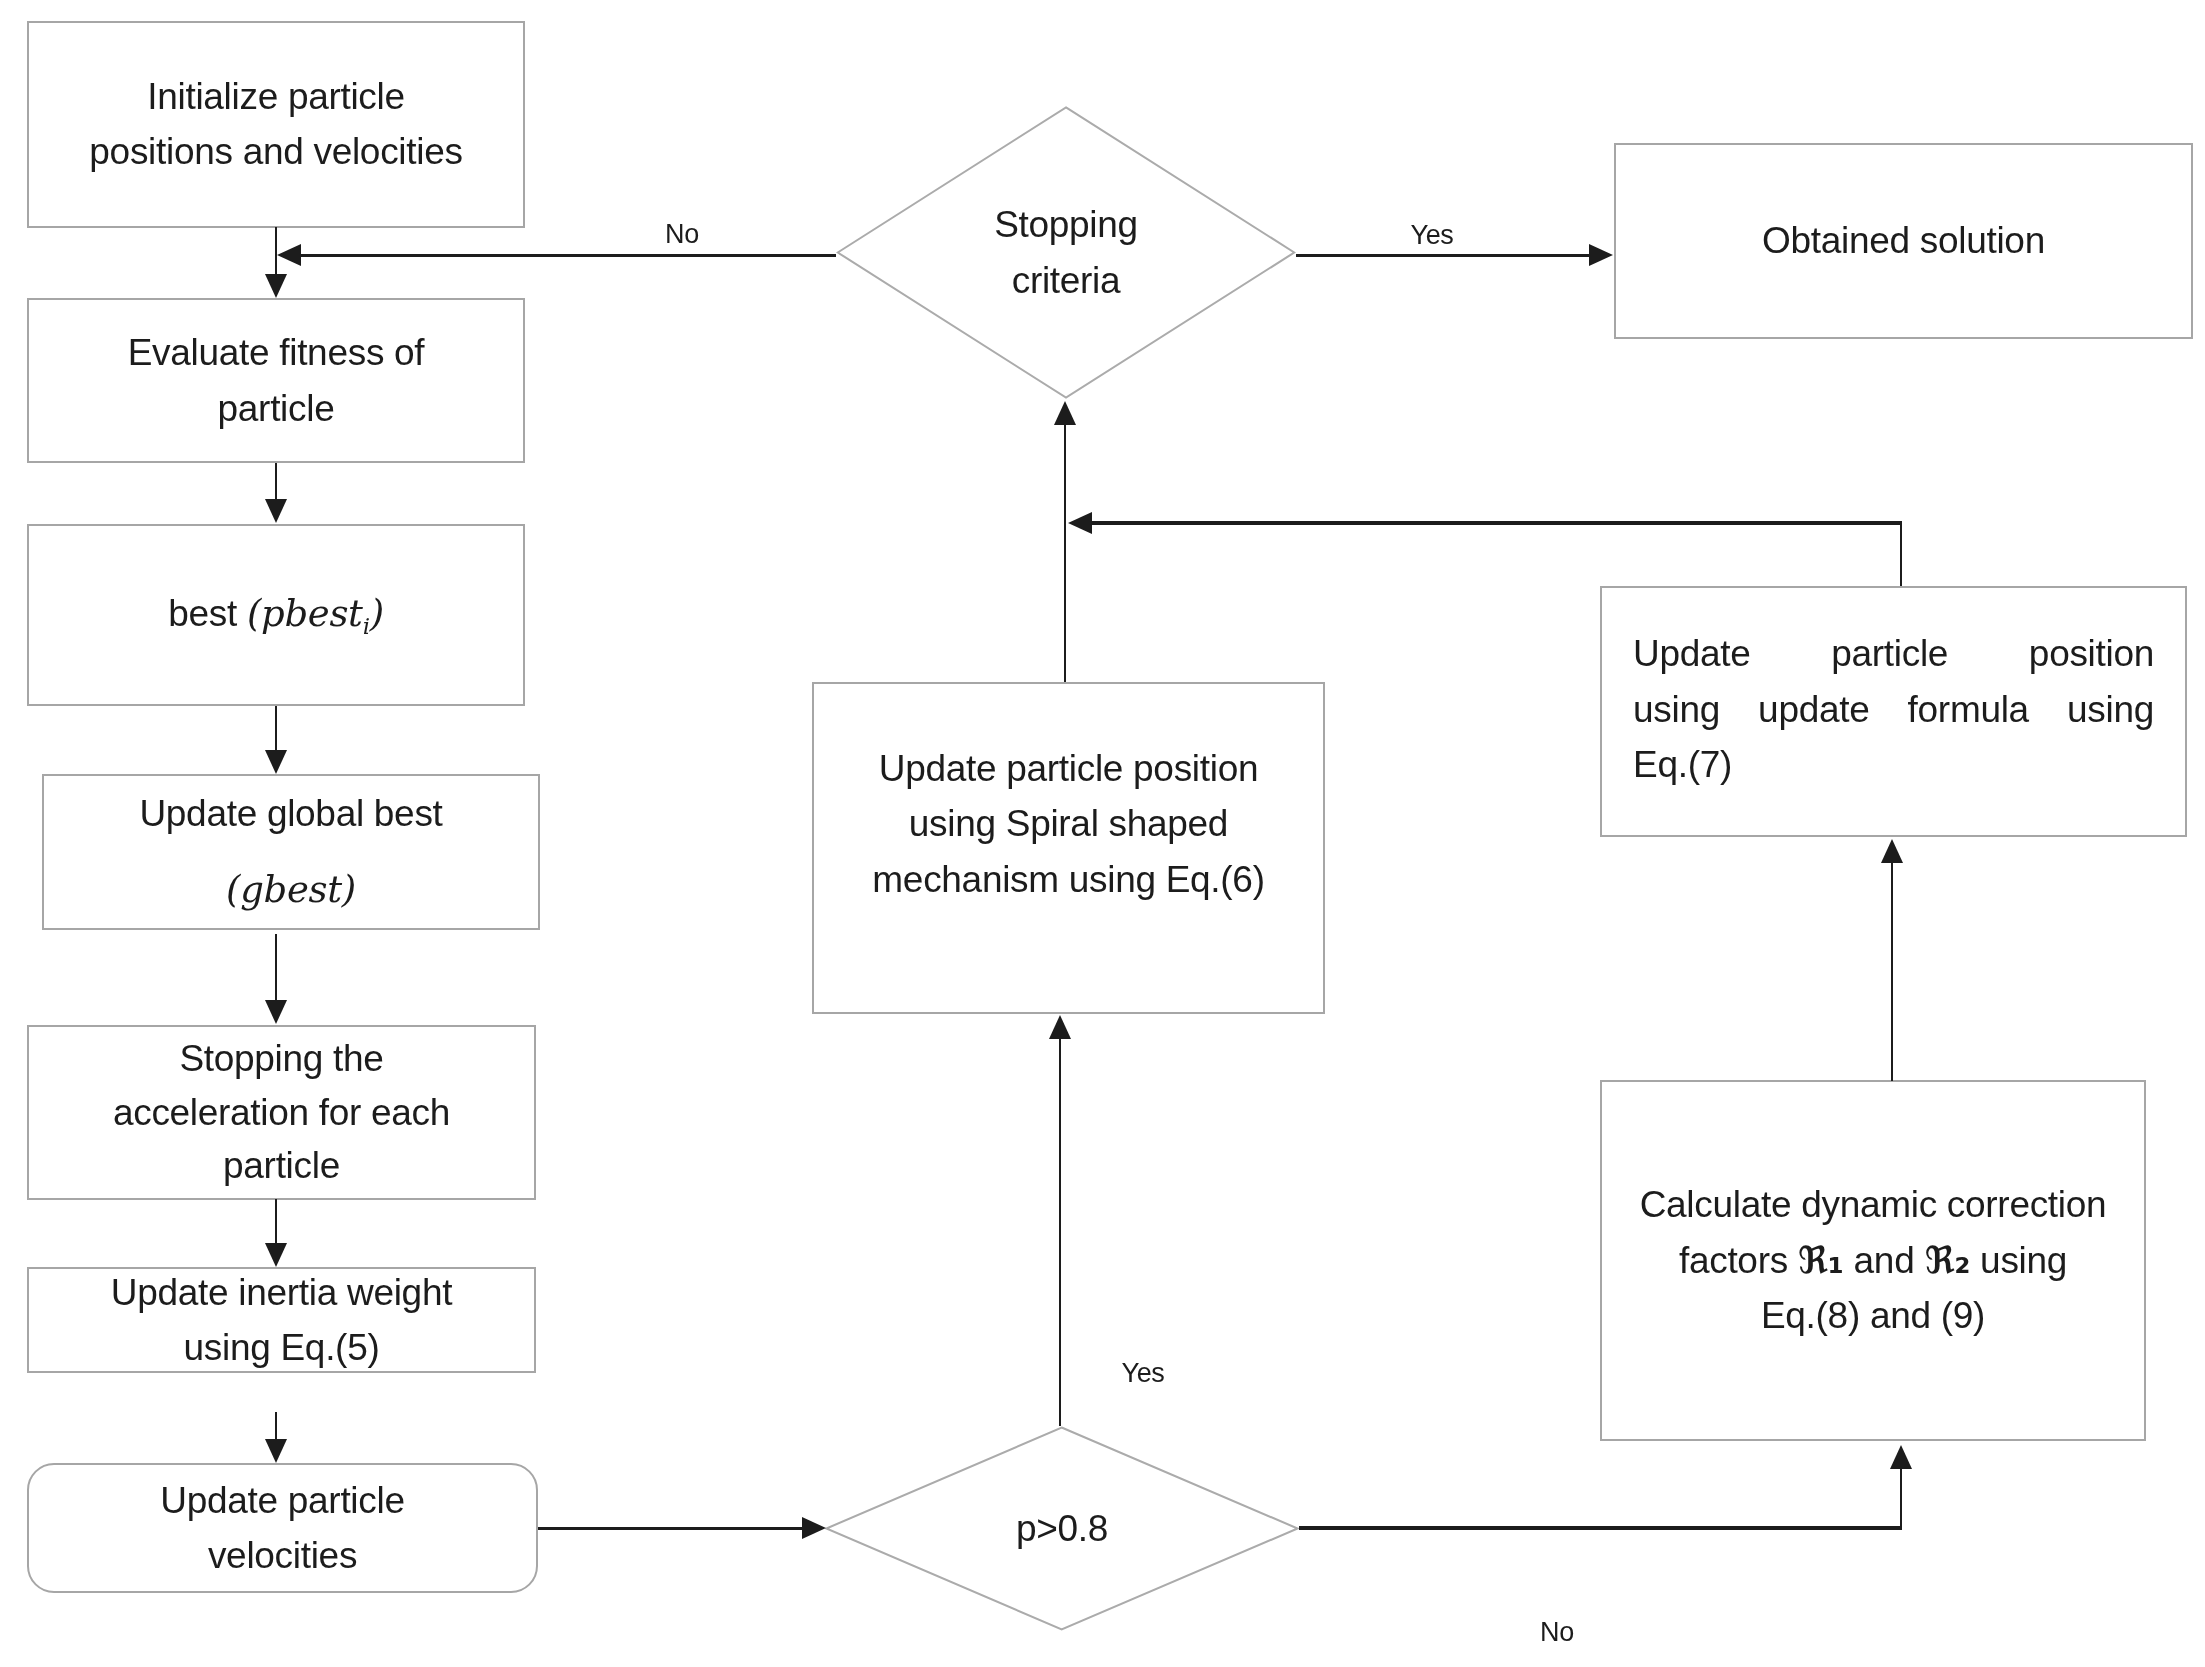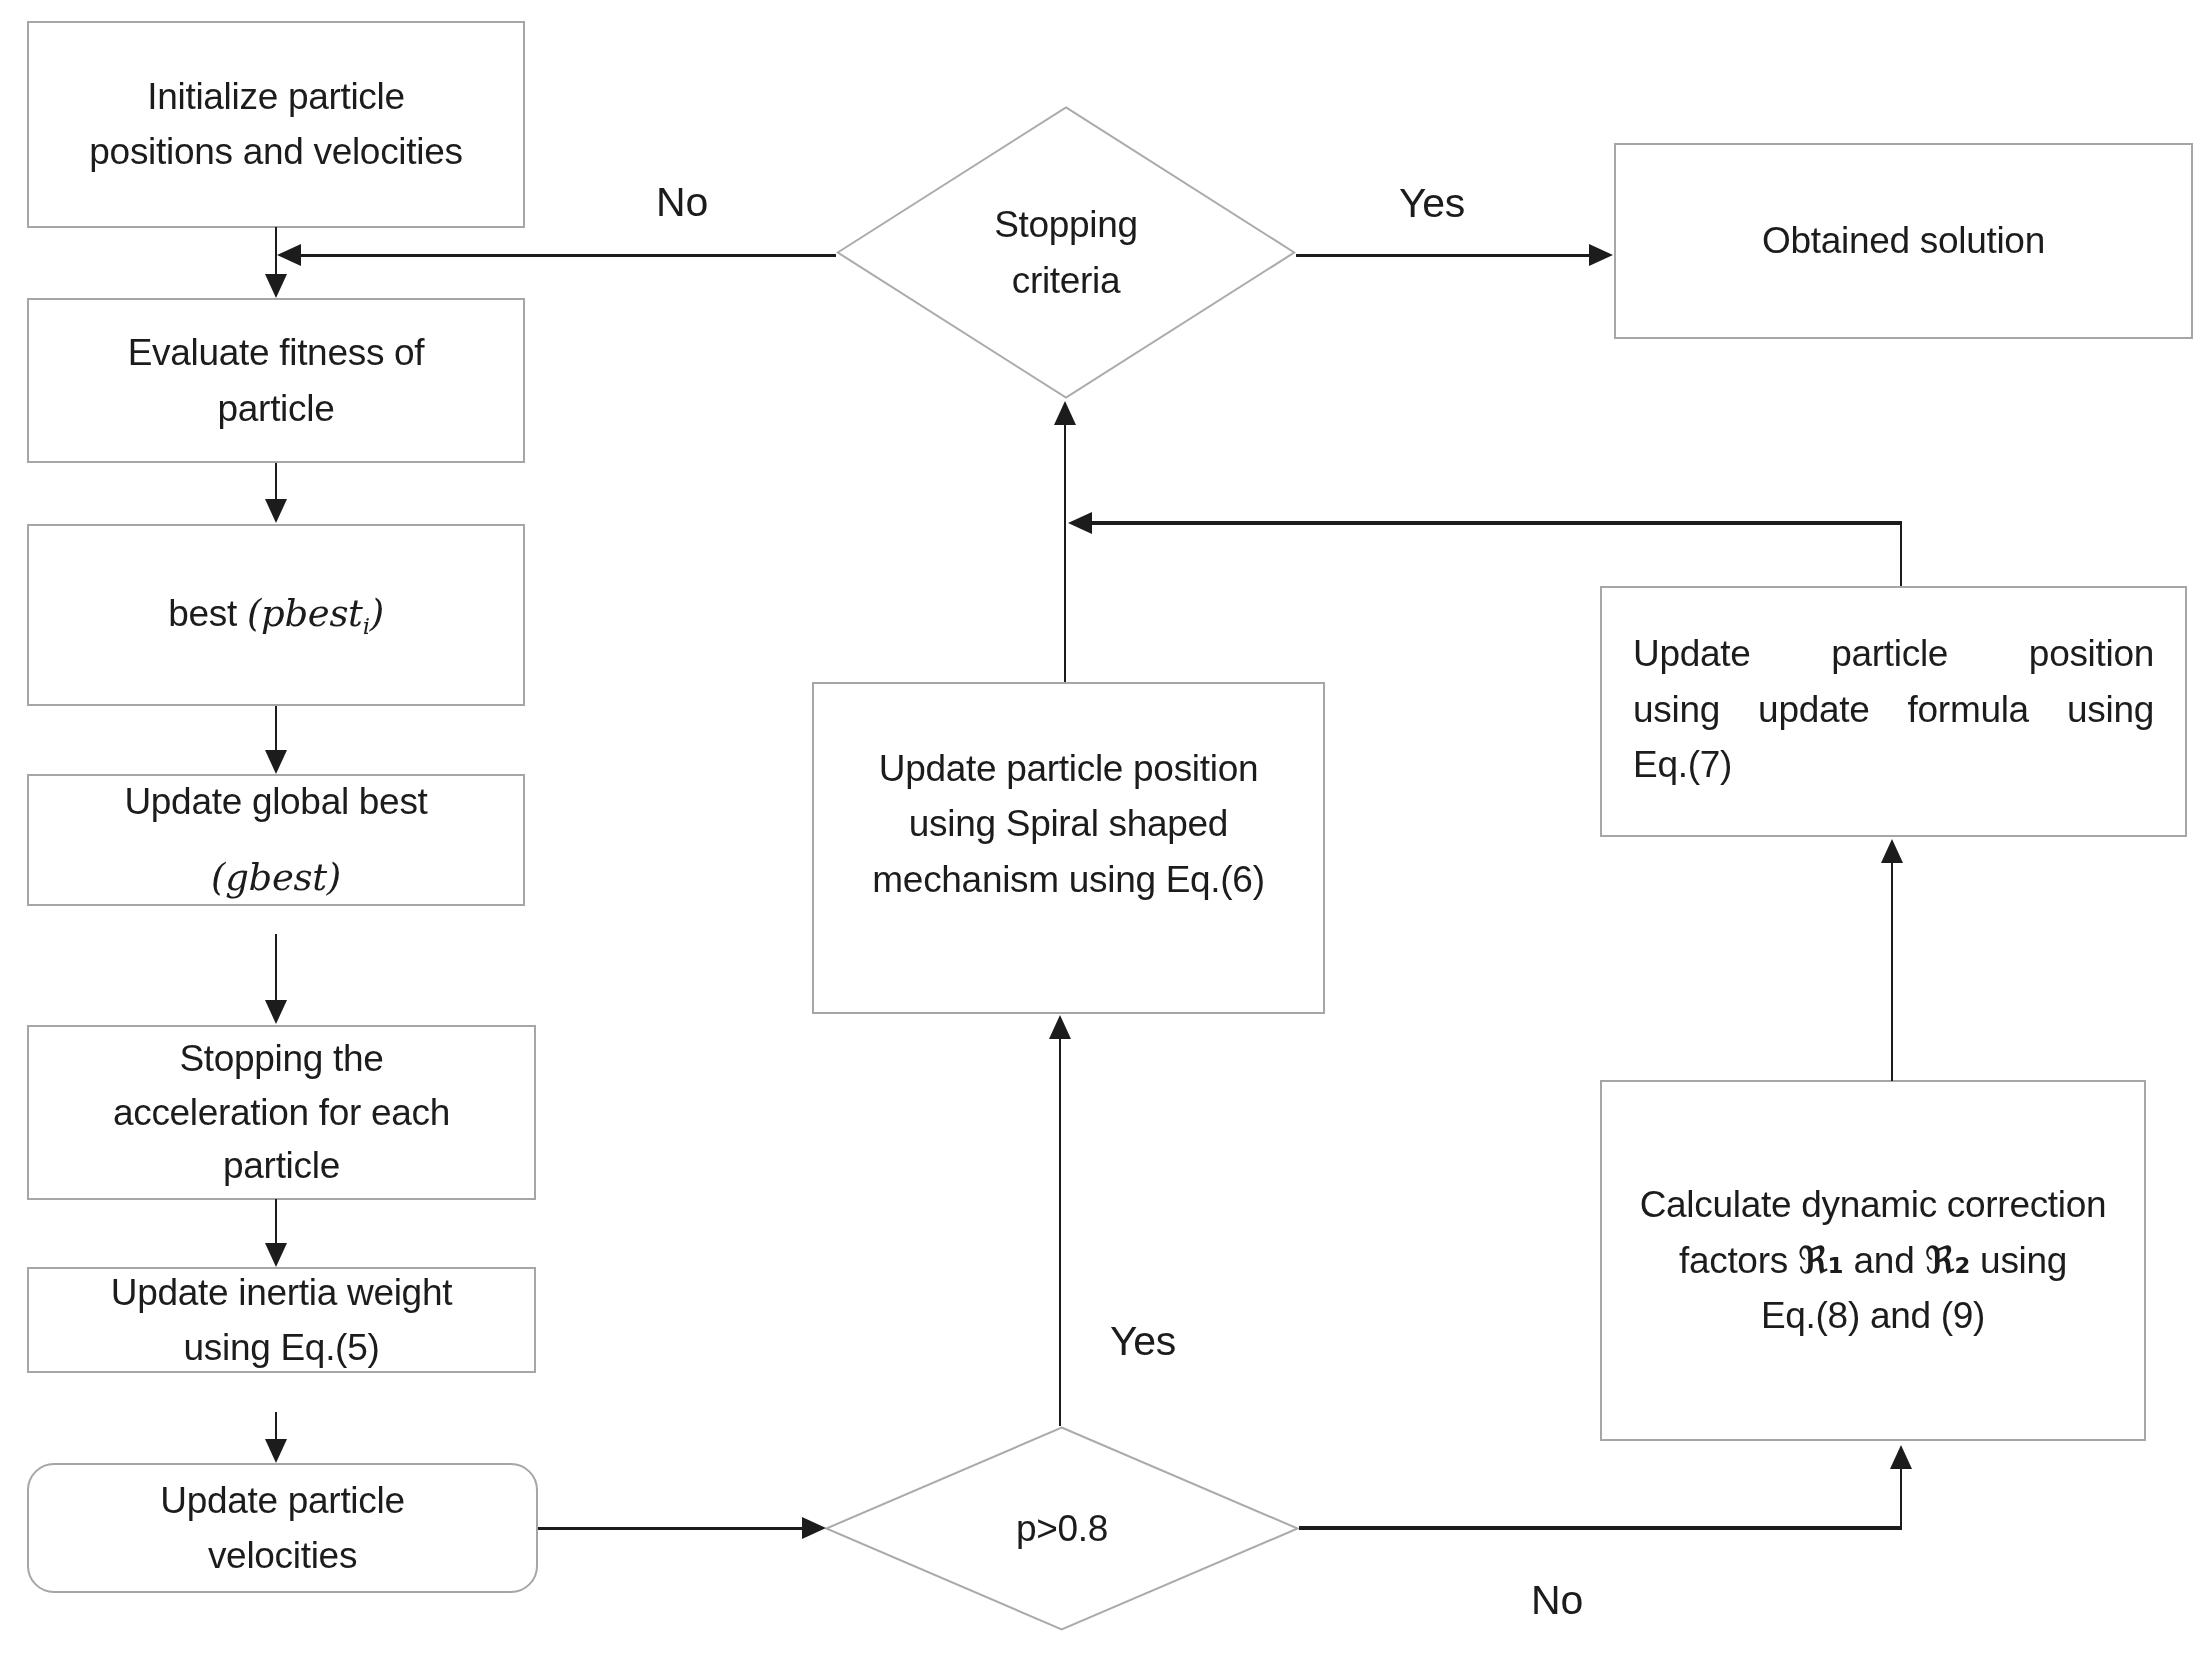--- a/index.html
+++ b/index.html
@@ -15,21 +15,21 @@
   .justify-block{display:block;width:100%;text-align:justify;text-align-last:justify;white-space:normal;}
   .left-block{display:block;width:100%;text-align:left;}
   .vline{position:absolute;background:#1c1c1c;width:2px;}
   .hline{position:absolute;background:#1c1c1c;height:2px;}
   .thick{height:4.1px;}
   .arr{position:absolute;width:0;height:0;}
   .arr-down{border-left:11.6px solid transparent;border-right:11.6px solid transparent;border-top:24.6px solid #1c1c1c;}
   .arr-up{border-left:11.6px solid transparent;border-right:11.6px solid transparent;border-bottom:24.6px solid #1c1c1c;}
   .arr-left{border-top:11.6px solid transparent;border-bottom:11.6px solid transparent;border-right:24.6px solid #1c1c1c;}
   .arr-right{border-top:11.6px solid transparent;border-bottom:11.6px solid transparent;border-left:24.6px solid #1c1c1c;}
-  .edge-label{position:absolute;transform:translate(-50%,-50%);font-size:41px;letter-spacing:-0.3px;}
+  .edge-label{position:absolute;transform:translate(-50%,-50%);font-size:27px;letter-spacing:-0.3px;margin-top:32px;}
   .diamond-wrap{position:absolute;}
   .diamond-wrap svg{position:absolute;left:0;top:0;}
   .diamond-label{position:absolute;left:0;top:0;width:100%;height:100%;
         display:flex;flex-direction:column;align-items:center;justify-content:center;
         font-size:37px;line-height:1.5;text-align:center;letter-spacing:-0.3px;}
 </style>
 </head>
 <body>
 
 <div class="canvas">
@@ -43,21 +43,21 @@
     <span class="ln">Evaluate fitness of</span>
     <span class="ln">particle</span>
   </div>
 
   <div class="node" style="left:27px;top:524px;width:498px;height:182px;">
     <span class="ln">
       <span>best </span><span class="math">(pbest</span><span class="sub">i</span><span class="math">)</span>
     </span>
   </div>
 
-  <div class="node" style="left:27px;top:774px;width:498px;height:132px;line-height:1.3;gap:28px;">
+  <div class="node" style="left:42px;top:774px;width:498px;height:156px;line-height:1.3;gap:28px;">
     <span class="ln">Update global best</span>
     <span class="ln math">(gbest)</span>
   </div>
 
   <div class="node" style="left:27px;top:1025px;width:509px;height:175px;line-height:1.45;">
     <span class="ln">Stopping the</span>
     <span class="ln">acceleration for each</span>
     <span class="ln">particle</span>
   </div>
 

